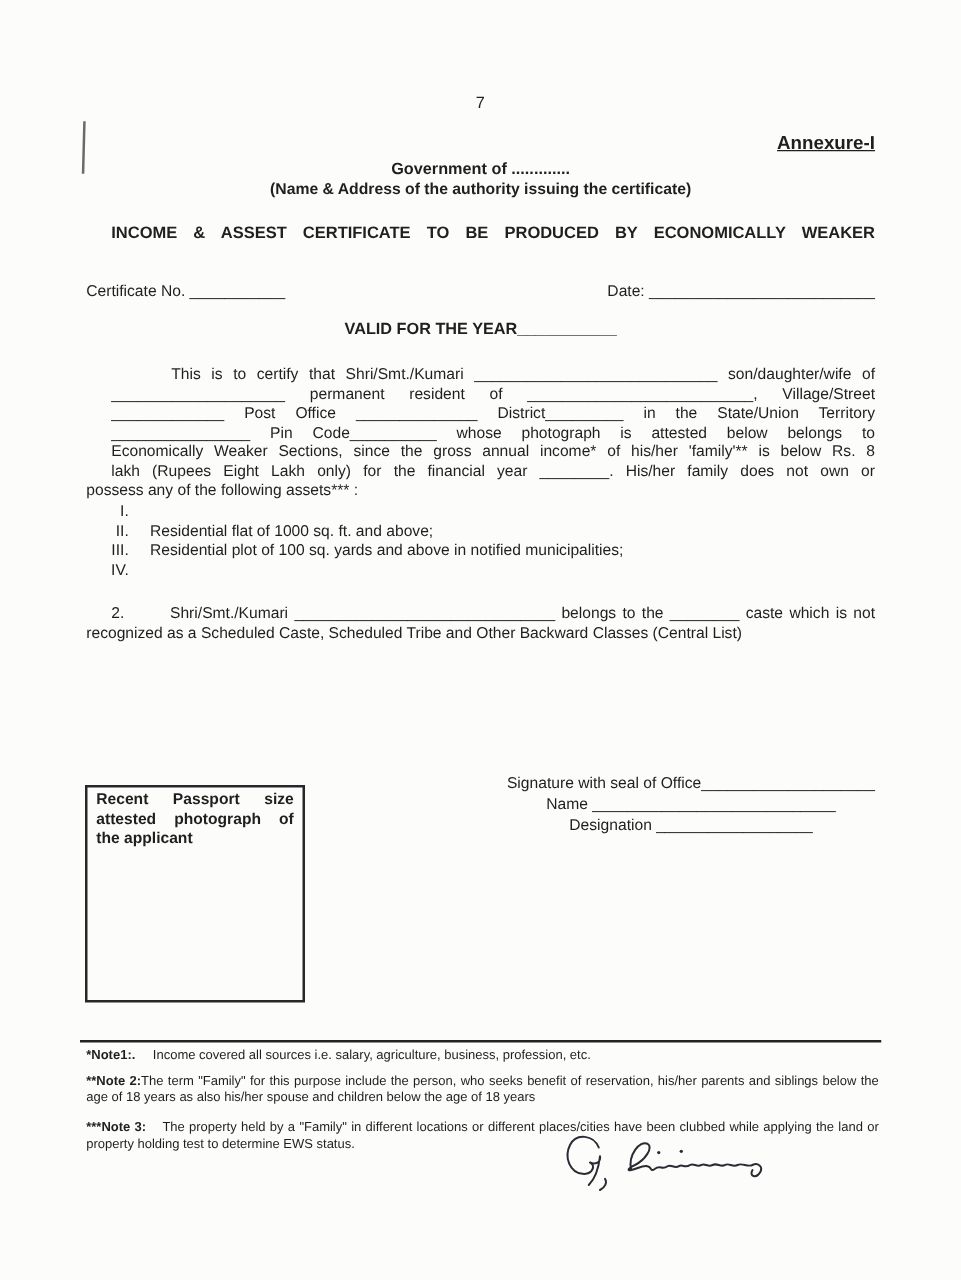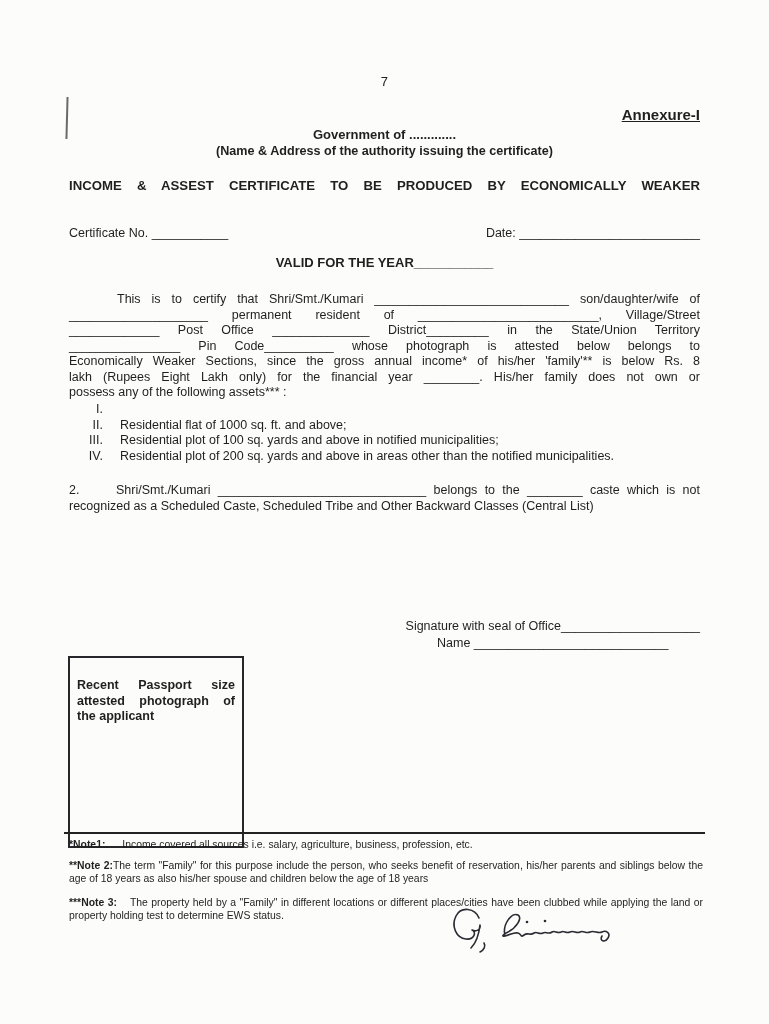--- a/index.html
+++ b/index.html
@@ -9,21 +9,21 @@
     height: 1024px;
     background: #fcfcfa;
     color: #1f1f1f;
     font-family: "Liberation Sans", "DejaVu Sans", sans-serif;
     font-size: 12.5px;
     overflow: hidden;
   }
   .abs { position: absolute; }
   .center { left: 69px; right: 69px; text-align: center; }
   .full { left: 69px; right: 69px; }
-  .jl { text-align: justify; text-align-last: justify; }
+  .jl { text-align: justify; text-align-last: justify; margin-left: 20px; }
 
   .scan-mark { left: 66px; top: 97px; width: 2px; height: 42px; background: #3a3a3a; opacity: .75; transform: rotate(1.5deg); }
 
   .page-num  { top: 74px; font-size: 13px; letter-spacing: .5px; }
   .annexure  { top: 106px; right: 69px; font-weight: 700; font-size: 15px; text-decoration: underline; }
   .gov       { top: 127px; font-weight: 700; font-size: 13px; }
   .authority { top: 144px; font-weight: 700; font-size: 12.6px; }
 
   .title { top: 177px; font-weight: 700; font-size: 13.2px; line-height: 17.5px; }
 
@@ -36,22 +36,22 @@
   .list { top: 402px; line-height: 15.6px; }
   .li { display: flex; }
   .rn { display: inline-block; width: 34px; text-align: right; margin-right: 17px; flex: 0 0 auto; }
 
   .para2 { top: 483px; line-height: 15.5px; }
   .p2num { display: inline-block; width: 47px; }
 
   .sigblock { top: 618px; right: 69px; text-align: center; line-height: 16.8px; white-space: nowrap; }
 
   .photobox {
-    left: 68px; top: 656px; width: 158px; height: 162px;
-    border: 2px solid #26262b; padding: 20px 7px 6px 7px;
+    left: 68px; top: 628px; width: 158px; height: 162px;
+    border: 2px solid #26262b; padding: 2px 7px 6px 7px;
   }
   .photo-text { font-weight: 700; text-align: justify; line-height: 15.5px; }
 
   .hr { left: 64px; right: 64px; top: 832px; height: 2px; background: #222; }
 
   .note { left: 69px; right: 66px; text-align: justify; font-size: 10.4px; line-height: 12.9px; }
   .n1 { top: 839px; }
   .n2 { top: 860px; }
   .n3 { top: 897px; }
   .nl { font-weight: 700; }
@@ -104,34 +104,34 @@
     <div class="li">
       <span class="rn">II.</span>
       <span>Residential flat of 1000 sq. ft. and above;</span>
     </div>
     <div class="li">
       <span class="rn">III.</span>
       <span>Residential plot of 100 sq. yards and above in notified municipalities;</span>
     </div>
     <div class="li">
       <span class="rn">IV.</span>
-      <span>Residential plot of 200 sq. yards and above in areas other than the notified municipalities.</span>
     </div>
   </div>
 
   <div class="abs full para2">
     <div class="jl">
       <span class="p2num">2.</span><span>Shri/Smt./Kumari ______________________________ belongs to the ________ caste which is not</span>
     </div>
     <div>recognized as a Scheduled Caste, Scheduled Tribe and Other Backward Classes (Central List)</div>
   </div>
 
   <div class="abs sigblock">
     <div>Signature with seal of Office____________________</div>
     <div>Name ____________________________</div>
+    <div>Designation __________________</div>
   </div>
 
   <div class="abs photobox">
     <div class="photo-text">Recent Passport size attested photograph of the applicant</div>
   </div>
 
   <div class="abs hr"></div>
 
   <div class="abs note n1">
     <span class="nl">*Note1:.</span><span class="nt tab">Income covered all sources i.e. salary, agriculture, business, profession, etc.</span>

